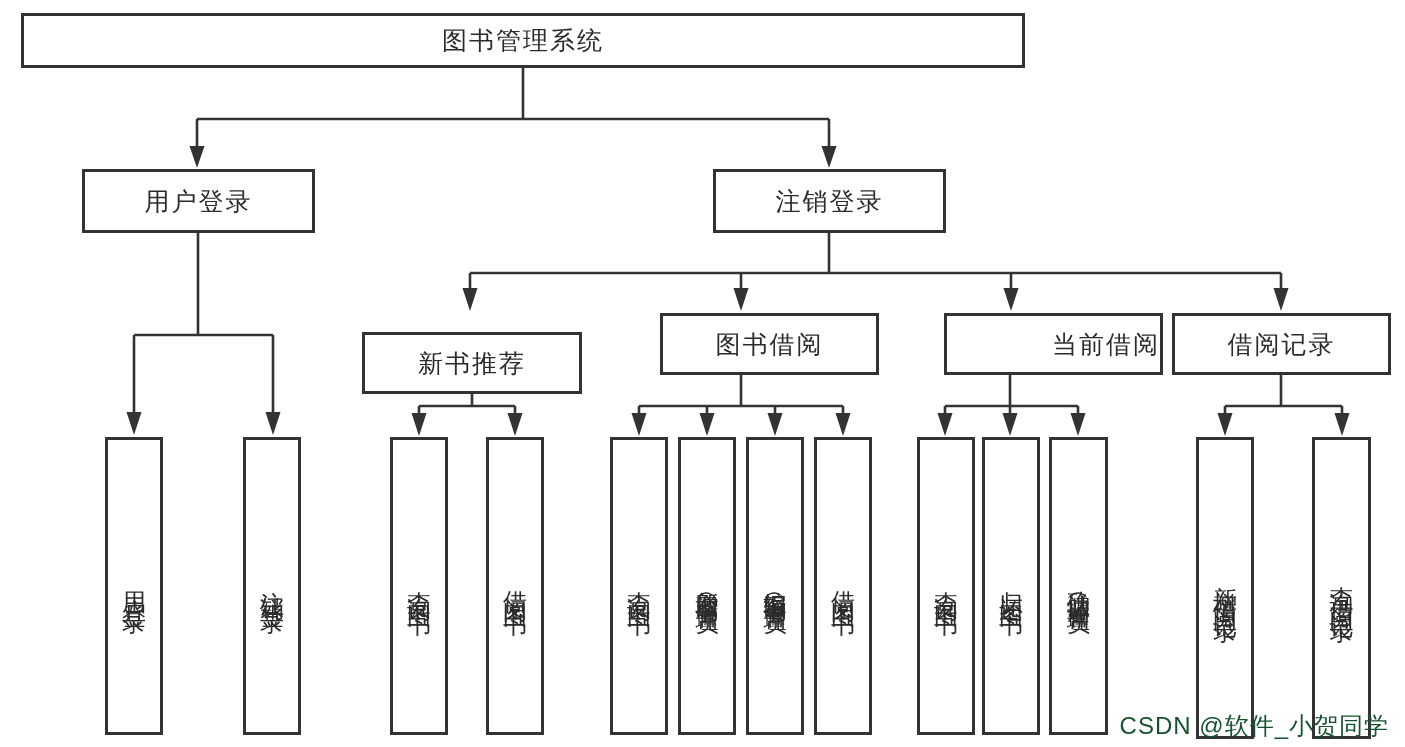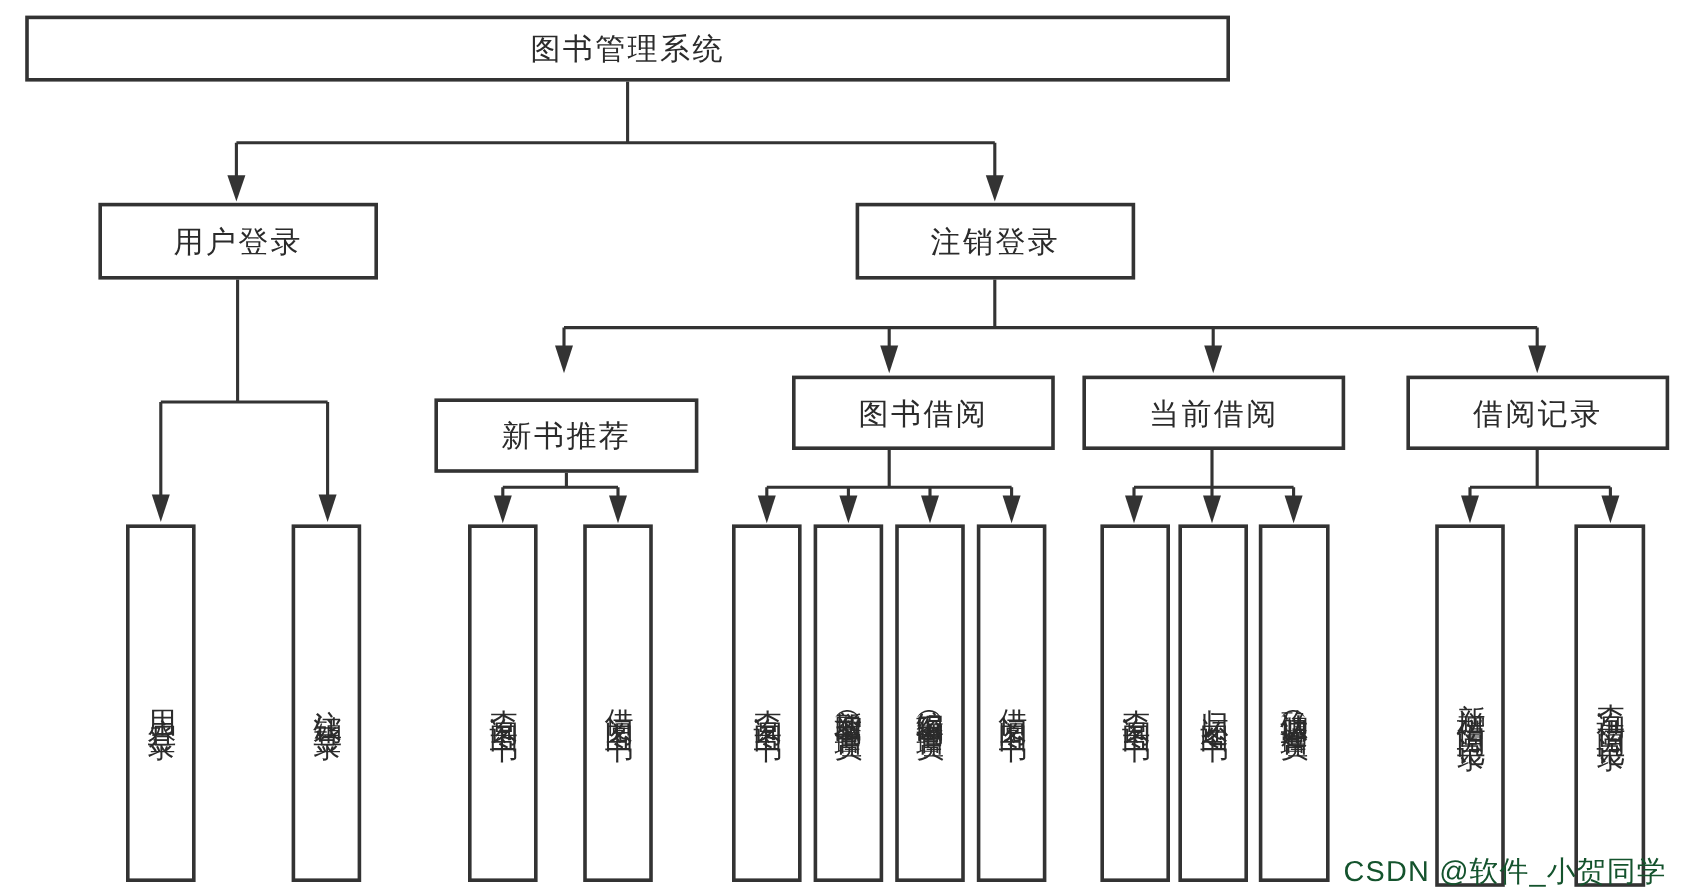--- a/index.html
+++ b/index.html
@@ -141,21 +141,21 @@
   <div class="box" style="left:713px; top:169px; width:233px; height:64px;">
     <span class="hlabel">注销登录</span>
   </div>
 
   <div class="box" style="left:362px; top:313px; width:220px; height:62px;margin-top:19px;">
     <span class="hlabel">新书推荐</span>
   </div>
   <div class="box" style="left:660px; top:313px; width:219px; height:62px;">
     <span class="hlabel">图书借阅</span>
   </div>
-  <div class="box" style="left:902px; top:313px; width:219px; height:62px;">
+  <div class="box" style="left:944px; top:313px; width:219px; height:62px;justify-content:flex-end;">
     <span class="hlabel">当前借阅</span>
   </div>
   <div class="box" style="left:1172px; top:313px; width:219px; height:62px;">
     <span class="hlabel">借阅记录</span>
   </div>
 
   <div class="box vbox" style="left:105px; top:437px; width:58px; height:298px;">
     <span class="vlabel">用户登录</span>
   </div>
   <div class="box vbox" style="left:243px; top:437px; width:58px; height:298px;">

